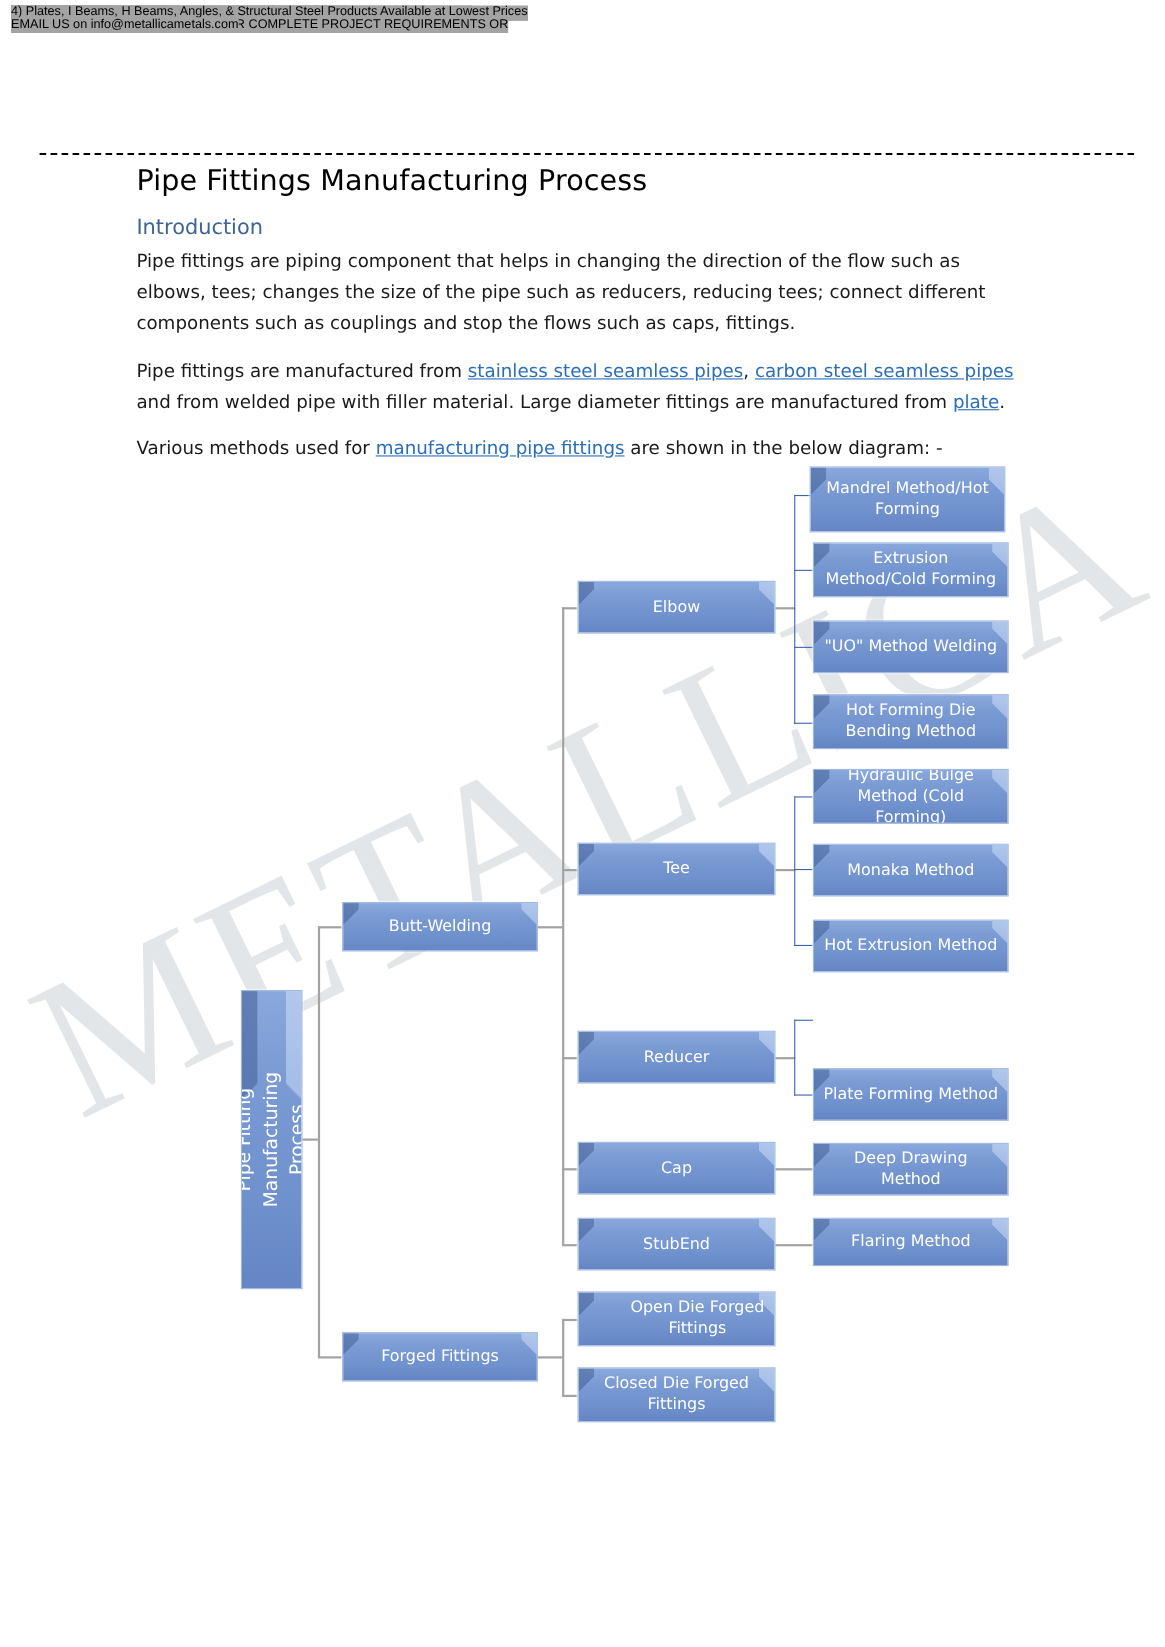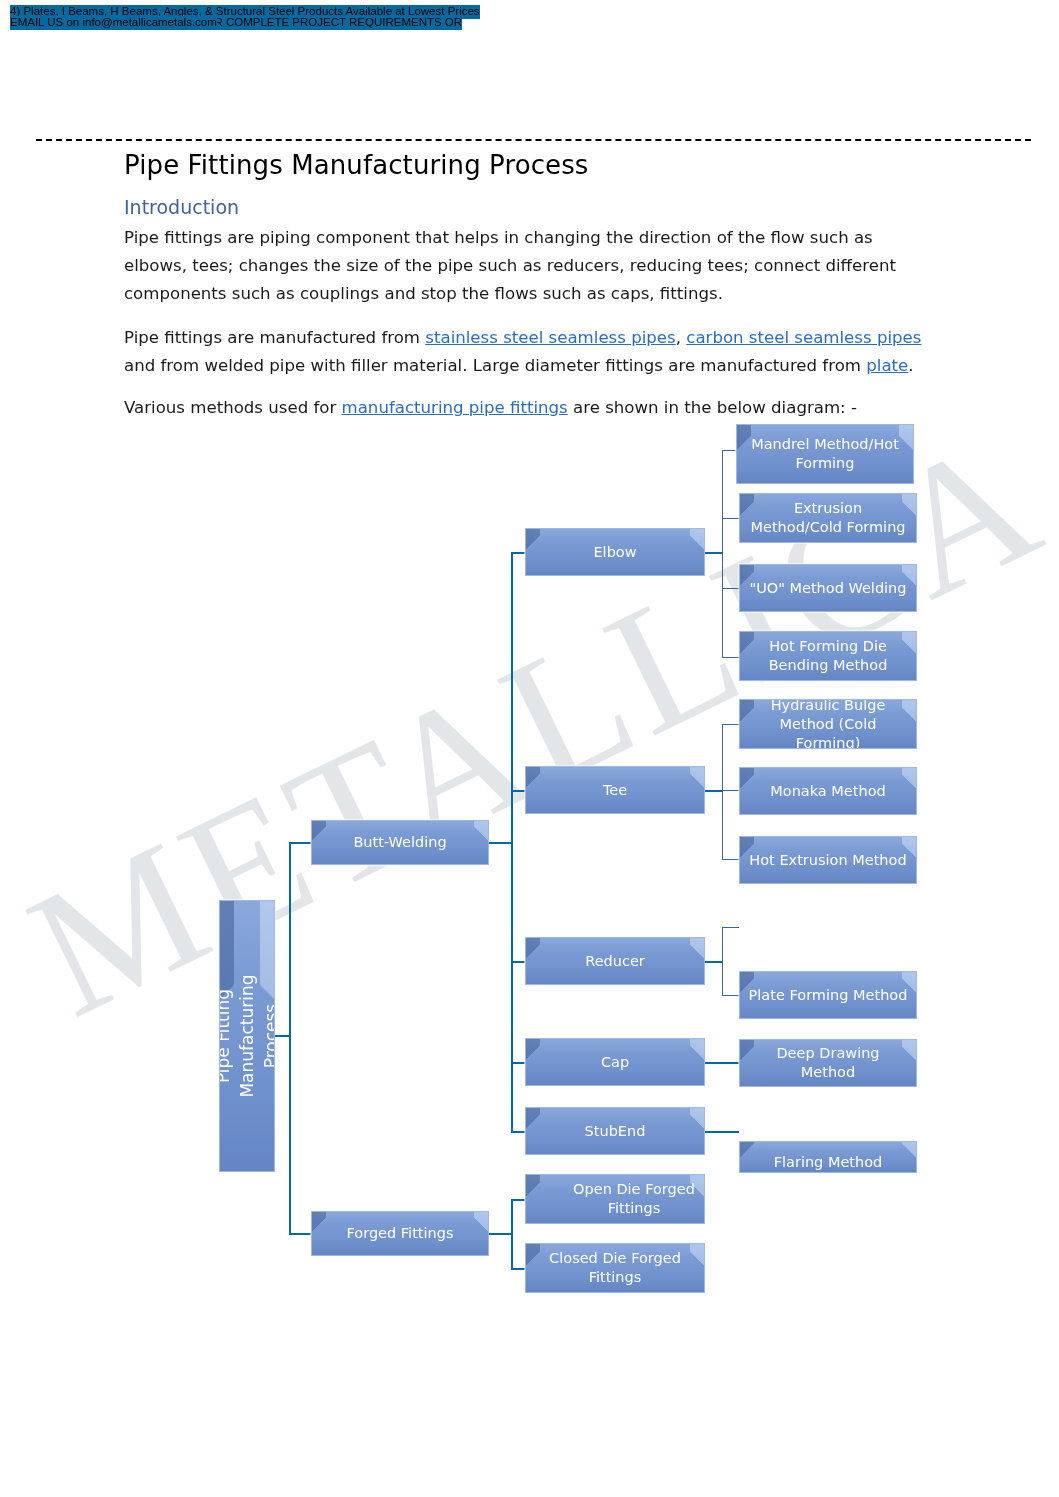--- a/index.html
+++ b/index.html
@@ -99,21 +99,21 @@
   
   .box.vert .lbl{
     transform:rotate(-90deg);
     white-space:nowrap;
     width:240px;
     font-size:17px;line-height:24px;
     white-space:normal;
   }
 
   
-  .ln{position:absolute;background:#0369a1;}
+  .ln{position:absolute;background:#a3a3a3;}
   .lnh{height:2px;}
   .lnv{width:2px;}
   .lnh.thin{height:1px;background:#3a63a8;}
   .lnv.thin{width:1px;background:#3a63a8;}
 </style>
 </head>
 <body>
 
 <div id="watermark">
   <span>METALLICA</span>
@@ -237,17 +237,17 @@
   </div>
   <div class="box" style="left:739px;top:836px;width:178px;height:48px;">
     <span class="lbl">Hot Extrusion Method</span>
   </div>
   <div class="box" style="left:739px;top:971px;width:178px;height:48px;">
     <span class="lbl">Plate Forming Method</span>
   </div>
   <div class="box" style="left:739px;top:1039px;width:178px;height:48px;">
     <span class="lbl">Deep Drawing Method</span>
   </div>
-  <div class="box" style="left:739px;top:1141px;width:178px;height:32px;align-items:flex-end;">
+  <div class="box" style="left:739px;top:1107px;width:178px;height:44px;">
     <span class="lbl">Flaring Method</span>
   </div>
 
 </div>
 
 </body></html>

